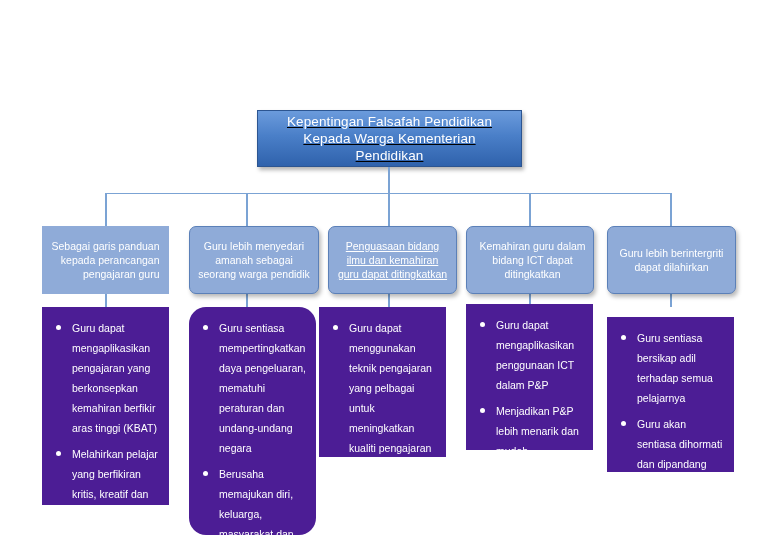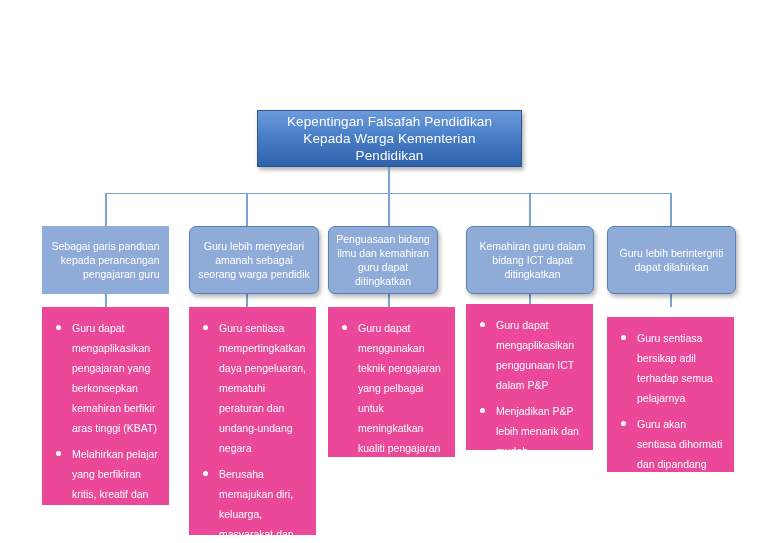--- a/index.html
+++ b/index.html
@@ -30,20 +30,21 @@
     top: 110px;
     width: 265px;
     height: 57px;
     background: linear-gradient(180deg, #6B9BDC 0%, #4A7FC8 45%, #2F62AC 100%);
     border: 1px solid #2C5591;
     box-sizing: border-box;
     display: flex;
     align-items: center;
     justify-content: center;
     box-shadow: 2px 3px 4px rgba(0,0,0,0.30);
+    text-decoration: underline;
   }
   .title-node .title-text {
     color: #ffffff;
     font-size: 13.5px;
     line-height: 17px;
     text-align: center;
     white-space: pre-line;
     letter-spacing: 0.1px;
   }
 
@@ -94,21 +95,21 @@
   .hbox.styled {
     border: 1px solid #5B80B8;
     border-radius: 7px;
     box-shadow: 2px 3px 4px rgba(0,0,0,0.28);
   }
 
   
   .bbox {
     position: absolute;
     box-sizing: border-box;
-    background: #ec4899;
+    background: #4c1d95;
     padding: 11px 8px 9px 8px;
     overflow: hidden;
   }
   .bbox ul {
     list-style: none;
     margin: 0;
     padding: 0;
   }
   .bbox li {
     position: relative;
@@ -157,21 +158,21 @@
   <div class="hbox" style="left:42px; width:127px;text-align:right;">
     <span>Sebagai garis panduan
 kepada perancangan
 pengajaran guru</span>
   </div>
   <div class="hbox styled" style="left:189px; width:130px;">
     <span>Guru lebih menyedari
 amanah sebagai
 seorang warga pendidik</span>
   </div>
-  <div class="hbox styled" style="left:328px; width:110px;">
+  <div class="hbox styled" style="left:328px; width:129px;text-decoration:underline;">
     <span>Penguasaan bidang
 ilmu dan kemahiran
 guru dapat ditingkatkan</span>
   </div>
   <div class="hbox styled" style="left:466px; width:128px;padding-left:12px;">
     <span>Kemahiran guru dalam
 bidang ICT dapat
 ditingkatkan</span>
   </div>
   <div class="hbox styled" style="left:607px; width:129px;padding-left:7px;">
@@ -185,34 +186,34 @@
         <span class="dot"></span>
         <span>Guru dapat mengaplikasikan pengajaran yang berkonsepkan kemahiran berfikir aras tinggi (KBAT)</span>
       </li>
       <li>
         <span class="dot"></span>
         <span>Melahirkan pelajar yang berfikiran kritis, kreatif dan inovatif</span>
       </li>
     </ul>
   </div>
 
-  <div class="bbox" style="left:189px; top:307px; width:127px; height:228px;">
+  <div class="bbox" style="left:189px; top:307px; width:127px; height:228px;border-radius:17px;">
     <ul>
       <li>
         <span class="dot"></span>
         <span>Guru sentiasa mempertingkatkan daya pengeluaran, mematuhi peraturan dan undang-undang negara</span>
       </li>
       <li>
         <span class="dot"></span>
         <span>Berusaha memajukan diri, keluarga, masyarakat dan negara</span>
       </li>
     </ul>
   </div>
 
-  <div class="bbox" style="left:328px; top:307px; width:127px; height:150px;">
+  <div class="bbox" style="left:319px; top:307px; width:127px; height:150px;">
     <ul>
       <li>
         <span class="dot"></span>
         <span>Guru dapat menggunakan teknik pengajaran yang pelbagai untuk meningkatkan kualiti pengajaran</span>
       </li>
     </ul>
   </div>
 
   <div class="bbox" style="left:466px; top:304px; width:127px; height:146px;">
     <ul>

